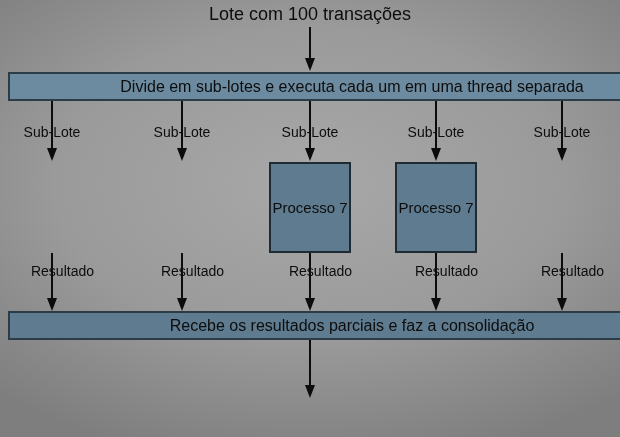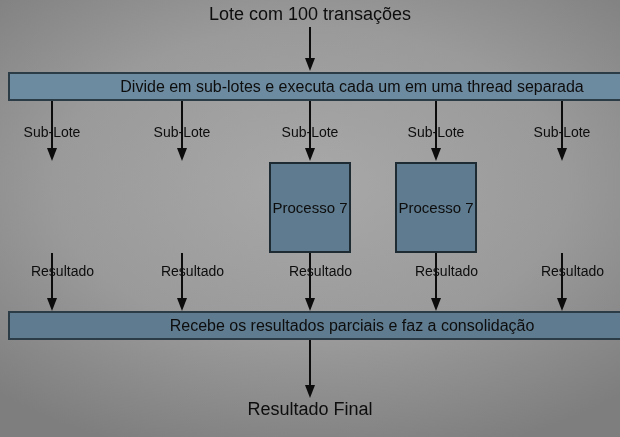--- a/index.html
+++ b/index.html
@@ -118,15 +118,14 @@
     <div class="ahead" style="left:37px; top:197px;"></div>
     <div class="flowlabel in">Sub-Lote</div>
     <div class="flowlabel out">Resultado</div>
   </div>
 
   <div class="wide-box lower" style="top:311px;">Recebe os resultados parciais e faz a consolidação</div>
 
   <div class="vline" style="left:309px; top:340px; height:47px;"></div>
   <div class="ahead" style="left:305px; top:385px;"></div>
 
-  <div class="final-label">Resultado Final</div>
 
 </div>
 
 </body></html>

